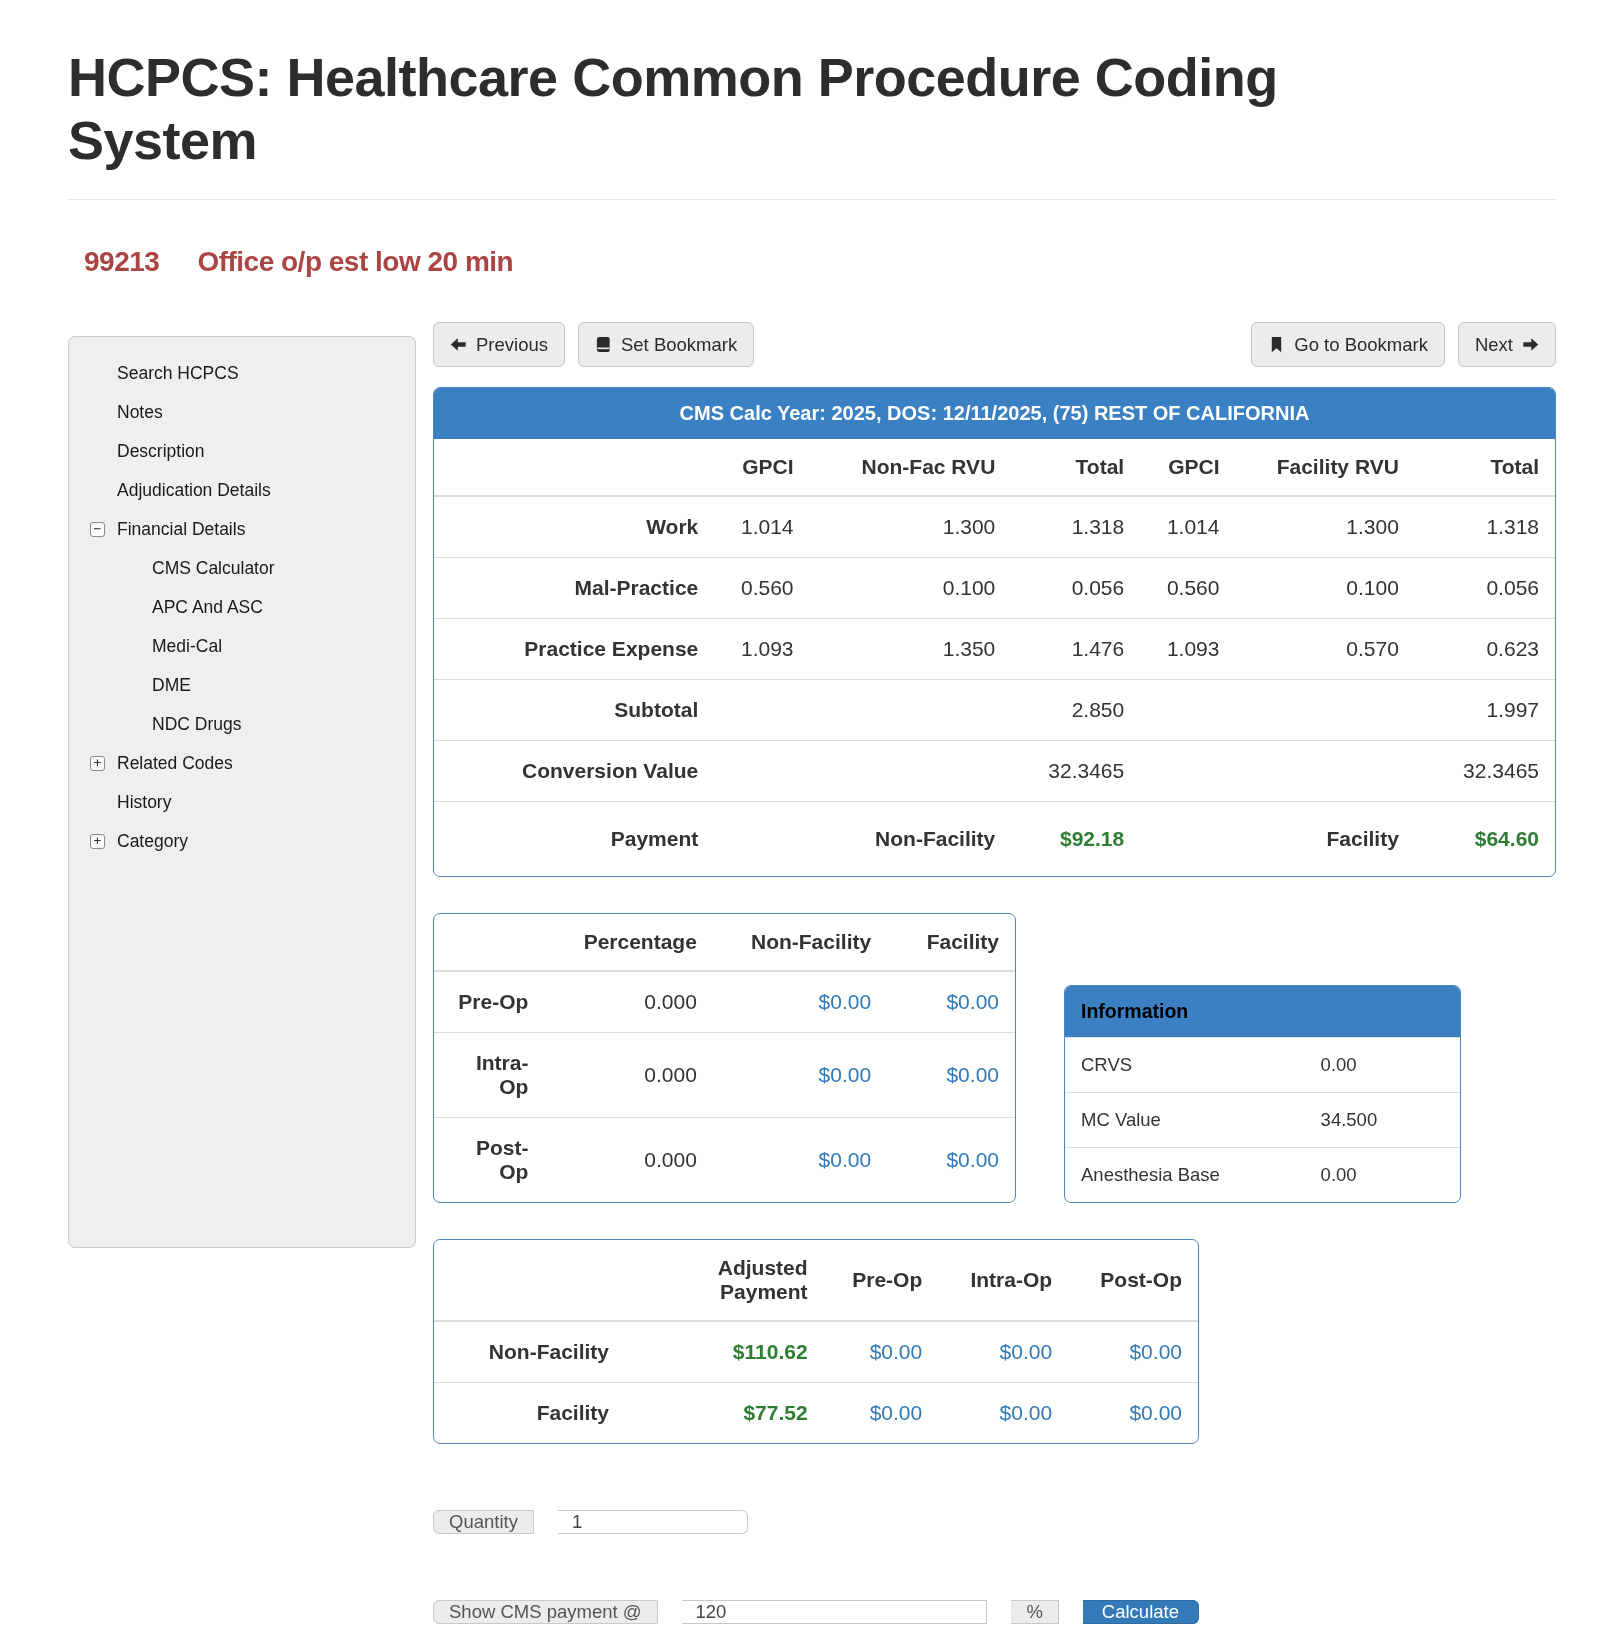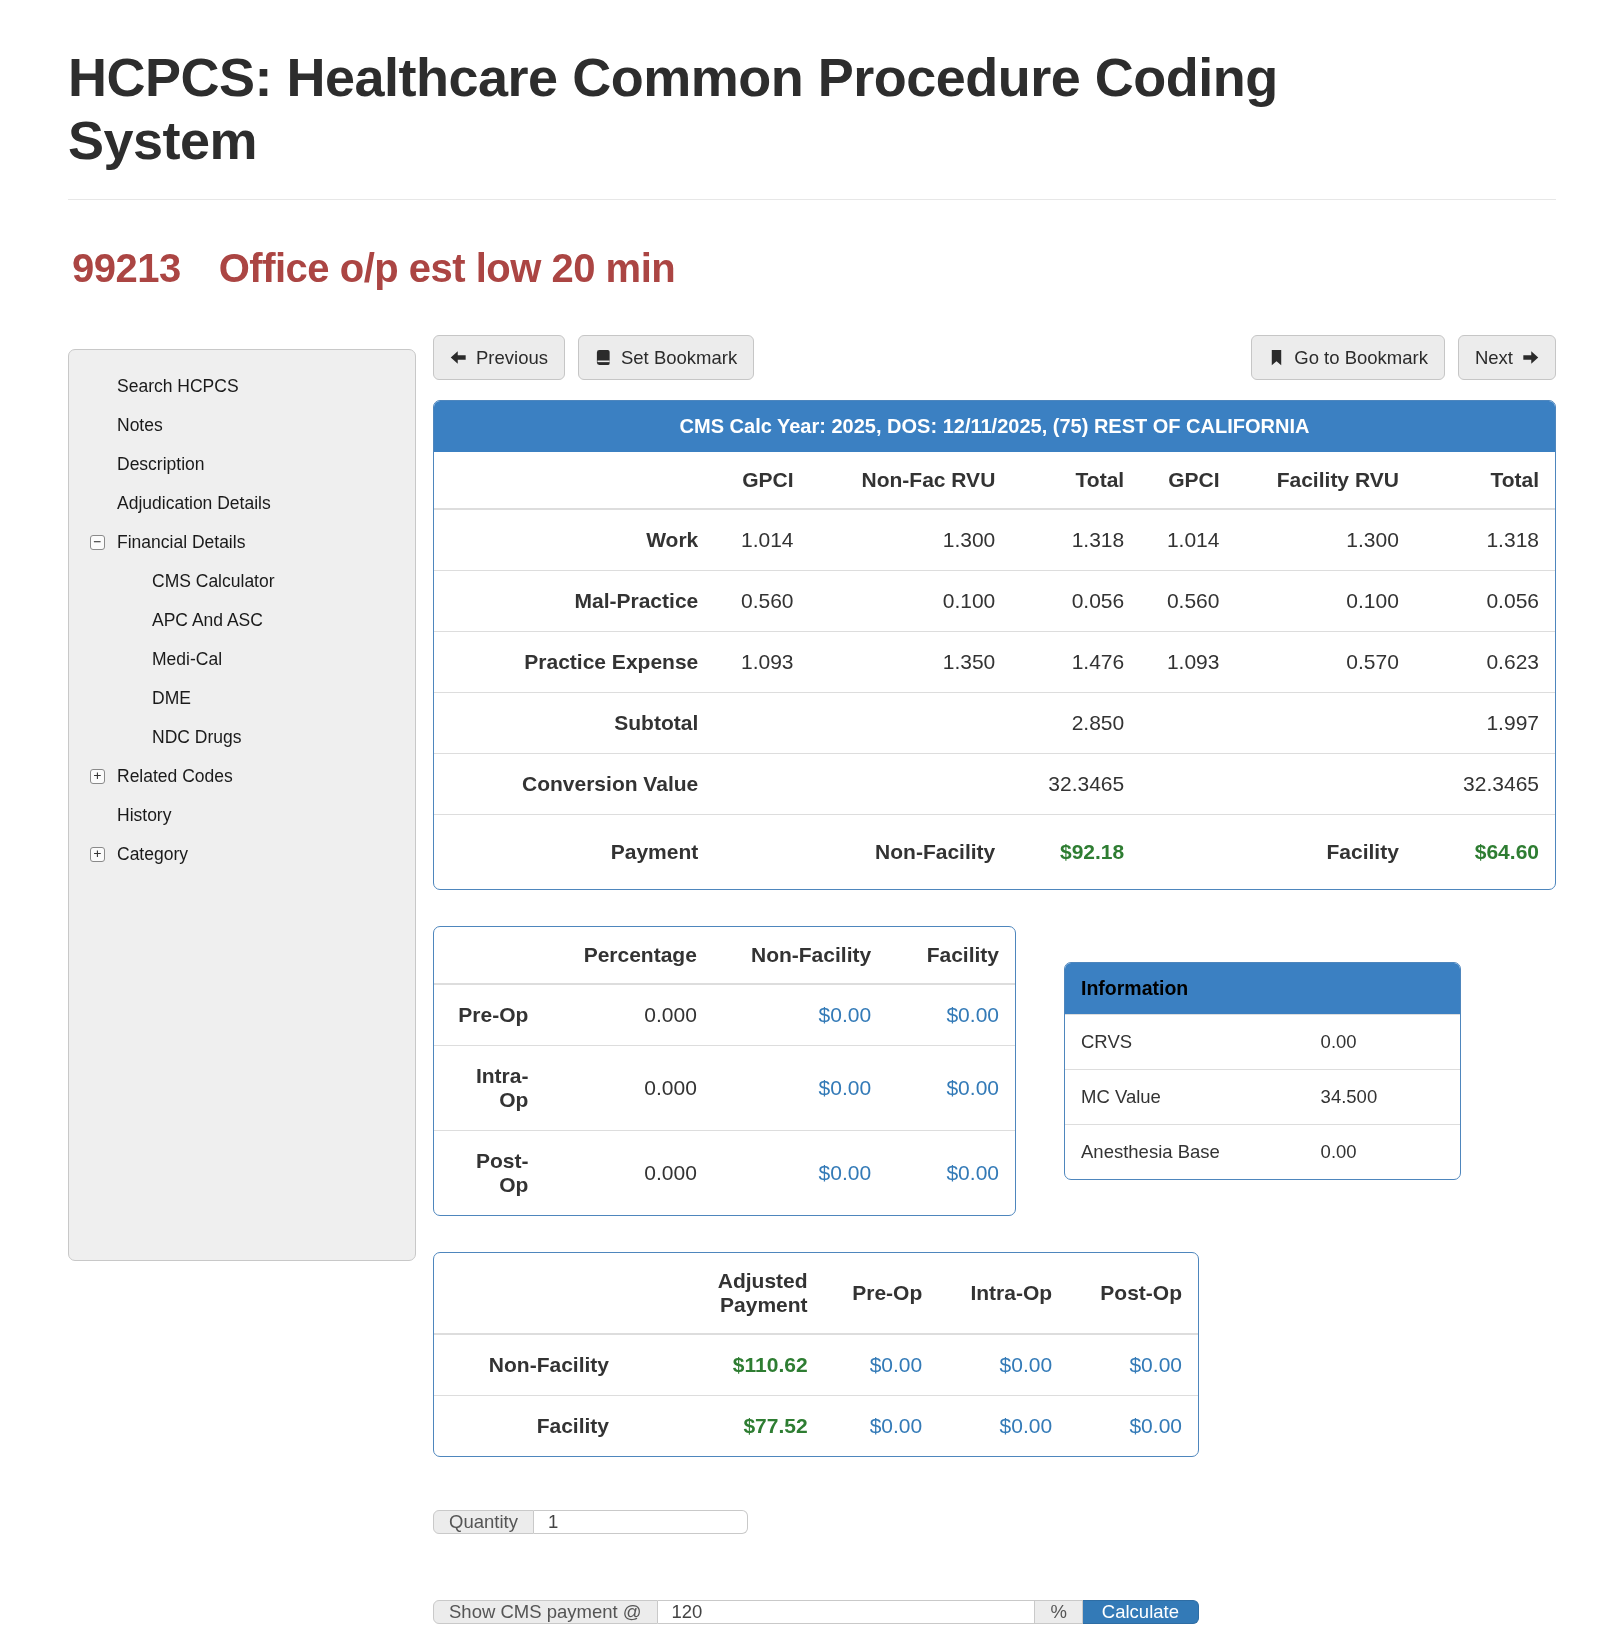--- a/index.html
+++ b/index.html
@@ -19,21 +19,21 @@
   .page{padding:46px 64px 60px 68px;}
 
   
   h1.page-title{
     margin:0;max-width:1370px;
     font-size:54px;line-height:1.17;font-weight:bold;
     color:#2d2d2d;letter-spacing:-0.5px;
   }
   .title-divider{border:0;border-top:1px solid #e7e7e7;margin:27px 0 0;}
   h2.code-heading{
-    margin:46px 4px 44px;font-size:40px;font-weight:bold;
+    margin:46px 16px 44px;font-size:28px;font-weight:bold;
     color:var(--heading-red);letter-spacing:-0.5px;
   }
   .code-number{margin-right:38px;}
 
   
   .layout{display:flex;align-items:flex-start;gap:17px;}
   .main-col{flex:1;min-width:0;}
 
   
   .sidebar{
@@ -75,38 +75,38 @@
   table.data tbody tr:first-child th,table.data tbody tr:first-child td{border-top:0;}
   table.data tbody th{font-weight:bold;}
   tr.payment-row th,tr.payment-row td{padding-top:25px;padding-bottom:25px;}
   .bold{font-weight:bold;}
   .money-green{color:var(--money-green);font-weight:bold;}
   .money-link{color:var(--link-blue);text-decoration:none;cursor:pointer;}
 
   .cms-panel{margin-bottom:2px;}
 
   
-  .mid-row{display:flex;gap:48px;margin:36px 0;align-items:center;}
+  .mid-row{display:flex;gap:48px;margin:36px 0;align-items:flex-end;}
   .pct-panel{width:583px;flex:0 0 583px;}
   .info-panel{width:397px;flex:0 0 397px;}
   .info-heading{
     background:var(--accent-blue);color:#000000;font-weight:bold;
     font-size:19.5px;text-align:left;padding:14px 16px;
   }
   .info-row{display:flex;align-items:center;padding:16px;font-size:18.5px;border-top:1px solid #ddd;}
   .info-row:first-of-type{border-top:0;}
   .info-label{flex:1;}
   .info-value{width:34%;}
 
   
   .adj-panel{width:766px;margin-bottom:40px;}
 
   
   .controls{width:766px;}
-  .input-group{display:flex;align-items:center;height:50px;}
+  .input-group{display:flex;align-items:flex-end;height:50px;gap:24px;}
   .qty-group{width:315px;margin-bottom:40px;}
   .ig-addon{
     background:#ececec;border:1px solid #c9c9c9;color:#555;
     display:flex;align-items:center;padding:0 15px;font-size:18.5px;white-space:nowrap;
   }
   .ig-addon.first{border-radius:6px 0 0 6px;}
   .ig-addon.mid{border-left:0;}
   .ig-input{
     flex:1;min-width:0;border:1px solid #c9c9c9;border-left:0;
     padding:0 14px;font-size:18.5px;color:#444;outline:none;

